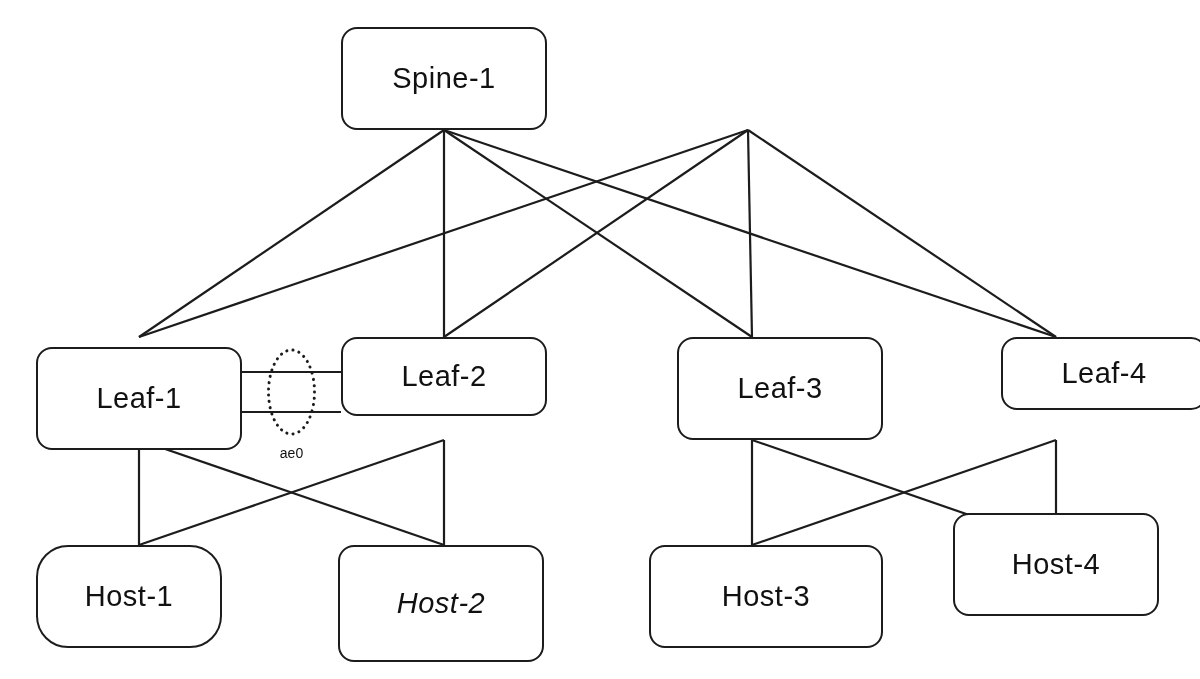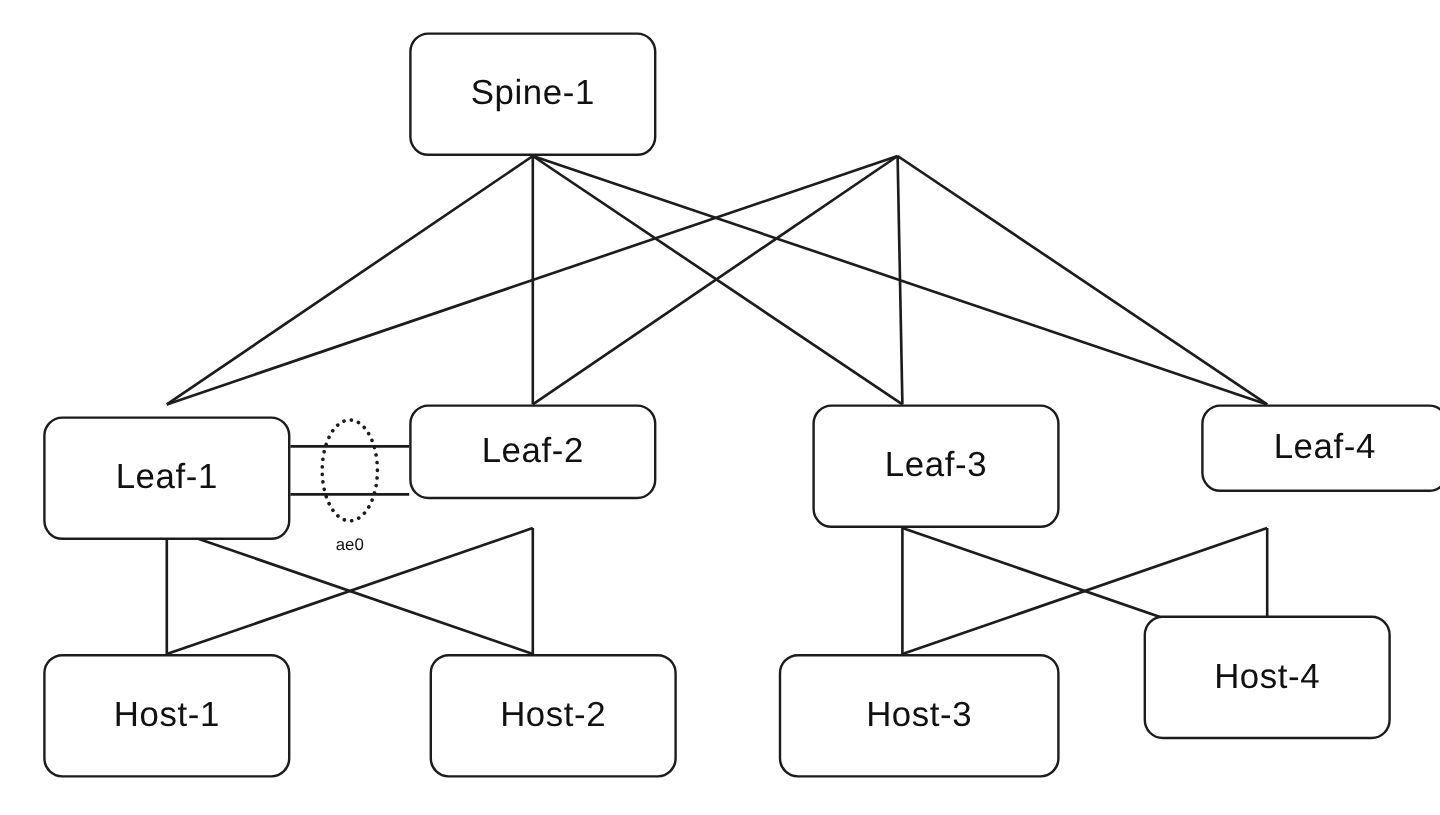--- a/index.html
+++ b/index.html
@@ -93,24 +93,24 @@
   </div>
   <div class="node" id="node-leaf-2" style="left: 341px; top: 337px; width: 206px; height: 79px;">
     <span class="node-label">Leaf-2</span>
   </div>
   <div class="node" id="node-leaf-3" style="left: 677px; top: 337px; width: 206px; height: 103px;">
     <span class="node-label">Leaf-3</span>
   </div>
   <div class="node" id="node-leaf-4" style="left: 953px; top: 337px; width: 206px; height: 73px; margin-left: 48px;">
     <span class="node-label">Leaf-4</span>
   </div>
-  <div class="node" id="node-host-1" style="left: 36px; top: 545px; width: 206px; height: 103px;">
+  <div class="node" id="node-host-1" style="left: 36px; top: 545px; width: 186px; height: 103px; border-radius: 32px;">
     <span class="node-label">Host-1</span>
   </div>
-  <div class="node" id="node-host-2" style="left: 358px; top: 545px; width: 206px; height: 103px;">
+  <div class="node" id="node-host-2" style="left: 338px; top: 545px; width: 206px; height: 117px; font-style: italic;">
     <span class="node-label">Host-2</span>
   </div>
   <div class="node" id="node-host-3" style="left: 649px; top: 545px; width: 234px; height: 103px;">
     <span class="node-label">Host-3</span>
   </div>
   <div class="node" id="node-host-4" style="left: 953px; top: 513px; width: 206px; height: 103px;">
     <span class="node-label">Host-4</span>
   </div>
 
 </div>

